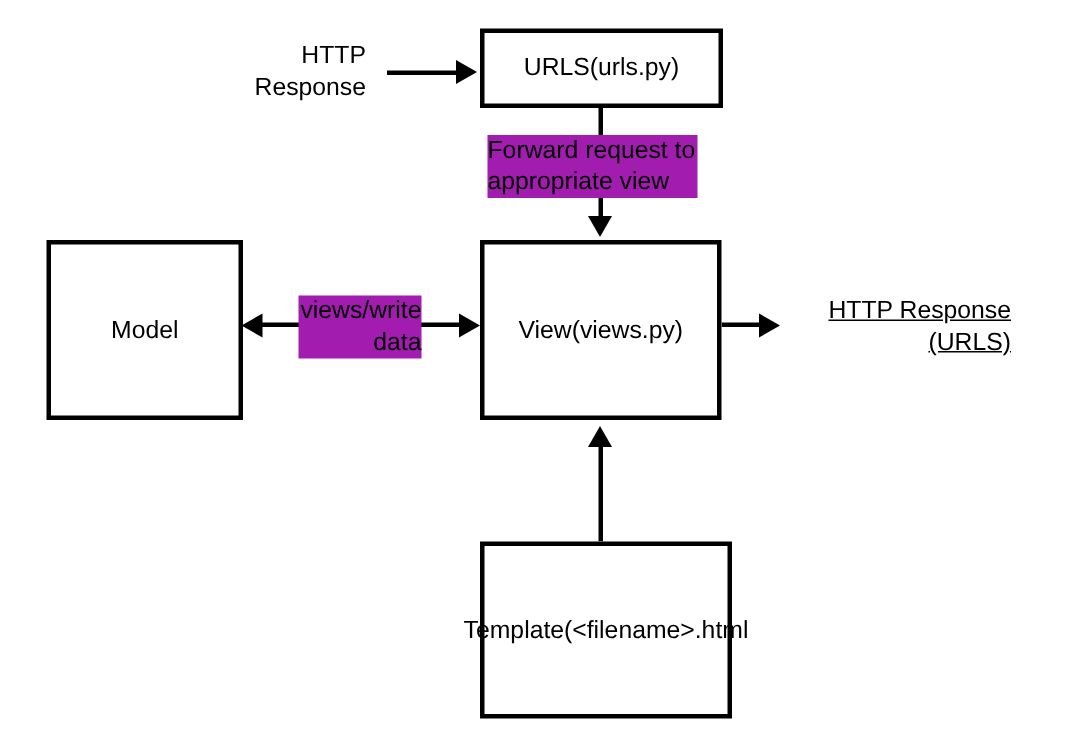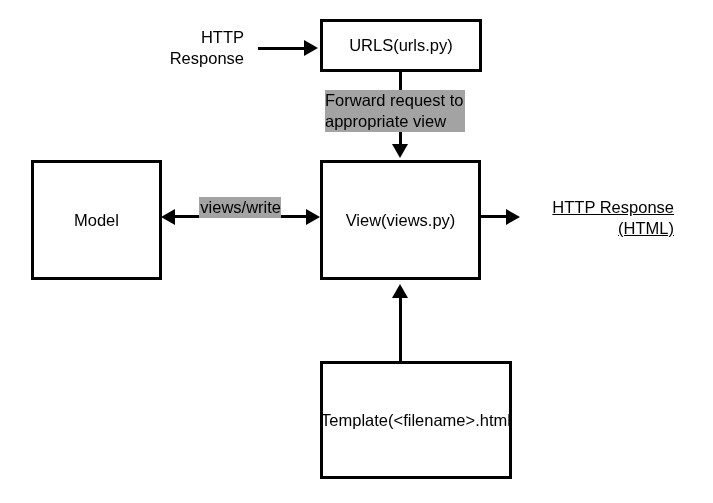--- a/index.html
+++ b/index.html
@@ -31,21 +31,21 @@
     z-index: 3;
   }
   .label {
     position: absolute;
     font-size: 16.5px;
     line-height: 21px;
     white-space: nowrap;
     z-index: 2;
   }
   .label.centered { text-align: right; }
-  .label.bg { background: #a3a3a3; }
+  .label.bg { background: #a21caf; }
   .hline {
     position: absolute;
     height: 3px;
     background: #000000;
     z-index: 1;
   }
   .vline {
     position: absolute;
     width: 3px;
     background: #000000;
@@ -75,21 +75,21 @@
   .tri-up {
     border-left: 8px solid transparent;
     border-right: 8px solid transparent;
     border-bottom: 14px solid #000000;
   }
 
   
   #urls-box     { left: 320px; top: 19px;  width: 162px; height: 53px; }
   #model-box    { left: 31px;  top: 160px; width: 131px; height: 120px; gap: 20px; }
   #view-box     { left: 320px; top: 160px; width: 161px; height: 120px; }
-  #template-box { left: 320px; top: 361px; width: 192px; height: 118px; }
+  #template-box { left: 320px; top: 361px; width: 168px; height: 118px; }
 
   
   #http-request-label  { left: 140px; top: 27px;  width: 104px; }
   #forward-label       { left: 325px; top: 90px;  padding-right: 2px; }
   #read-write-label    { left: 199px; top: 197px; width: 82px; }
   #http-response-label { left: 530px; top: 197px; width: 144px; text-decoration: underline; }
 
   
   #request-arrow-line { left: 258px; top: 47px; width: 48px; }
   #request-arrow-head { left: 304px; top: 40px; }
@@ -141,25 +141,26 @@
     <div>Response</div>
   </div>
 
   <div class="label bg" id="forward-label">
     <div>Forward request to</div>
     <div>appropriate view</div>
   </div>
 
   <div class="label centered bg" id="read-write-label">
     <div>views/write</div>
+    <div>data</div>
   </div>
 
   <div class="label centered" id="http-response-label">
     <div>HTTP Response</div>
-    <div>(HTML)</div>
+    <div>(URLS)</div>
   </div>
 
   <div class="hline" id="request-arrow-line"></div>
   <div class="tri tri-right" id="request-arrow-head"></div>
 
   <div class="vline" id="forward-arrow-line"></div>
   <div class="tri tri-down" id="forward-arrow-head"></div>
 
   <div class="tri tri-left" id="read-arrow-head"></div>
   <div class="hline" id="read-arrow-line"></div>

